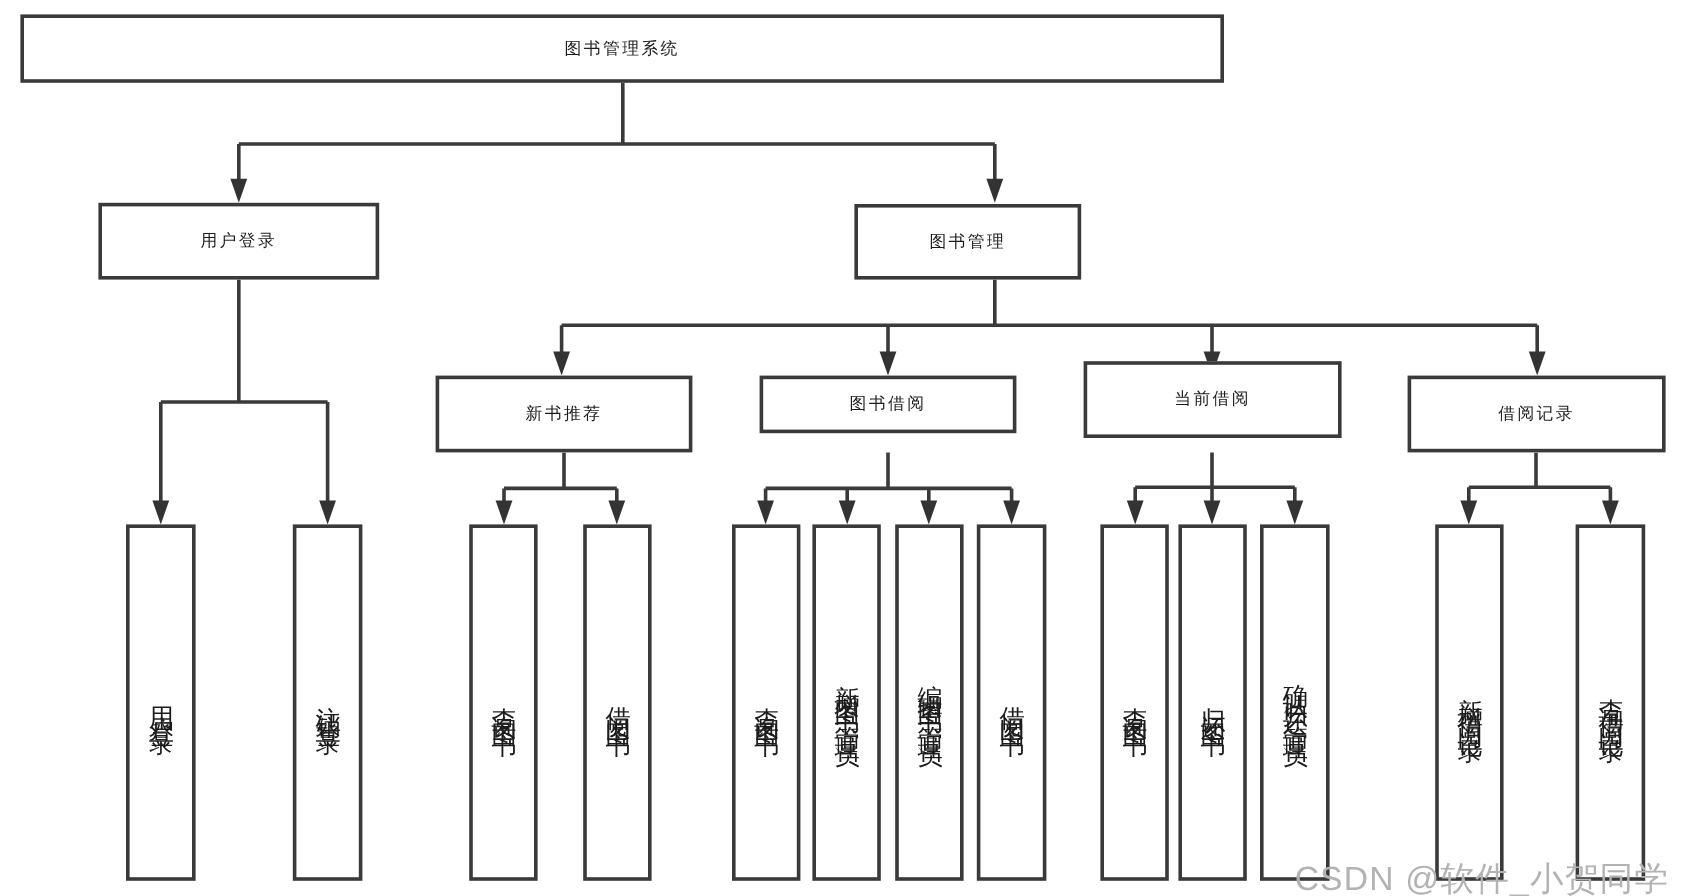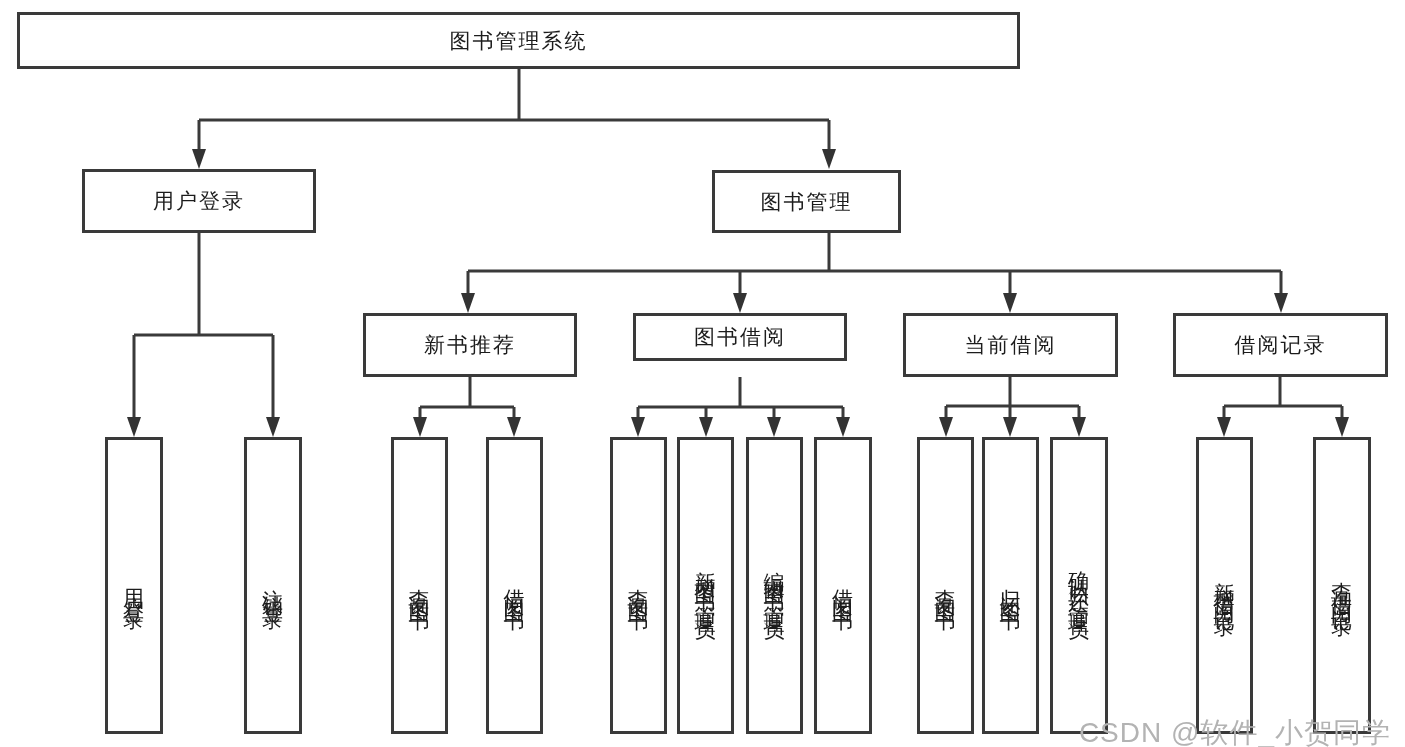--- a/index.html
+++ b/index.html
@@ -16,21 +16,21 @@
     box-sizing:border-box;
     background:#ffffff;
     border:3px solid #3a3a3a;
     display:flex;
     align-items:center;
     justify-content:center;
     z-index:2;
   }
   .lbl{
     color:#1c1c1c;
-    font-size:21px;
+    font-size:14px;
     letter-spacing:2px;
     white-space:nowrap;
   }
   .vlbl{
     color:#1c1c1c;
     font-size:21px;
     writing-mode:vertical-rl;
     text-orientation:mixed;
     letter-spacing:7px;
     line-height:1;
@@ -102,21 +102,21 @@
   <div class="box" style="left:712px;top:170px;width:189px;height:63px">
     <span class="lbl">图书管理</span>
   </div>
 
   <div class="box" style="left:363px;top:313px;width:214px;height:64px">
     <span class="lbl">新书推荐</span>
   </div>
   <div class="box" style="left:633px;top:313px;width:214px;height:48px">
     <span class="lbl">图书借阅</span>
   </div>
-  <div class="box" style="left:903px;top:313px;width:215px;height:64px">
+  <div class="box" style="left:903px;top:301px;width:215px;height:64px">
     <span class="lbl">当前借阅</span>
   </div>
   <div class="box" style="left:1173px;top:313px;width:215px;height:64px">
     <span class="lbl">借阅记录</span>
   </div>
 
   <div class="box" style="left:105px;top:437px;width:58px;height:297px">
     <span class="vlbl">用户登录</span>
   </div>
   <div class="box" style="left:244px;top:437px;width:58px;height:297px">

